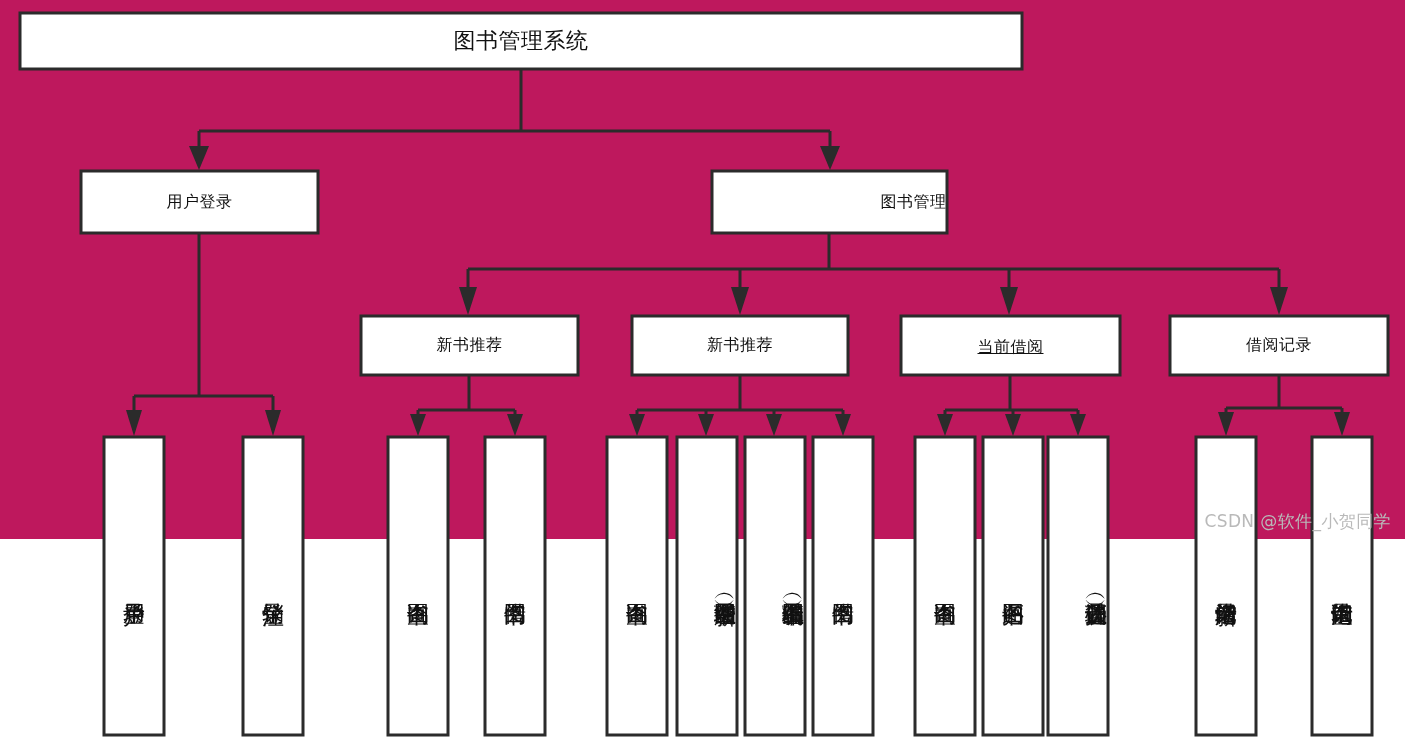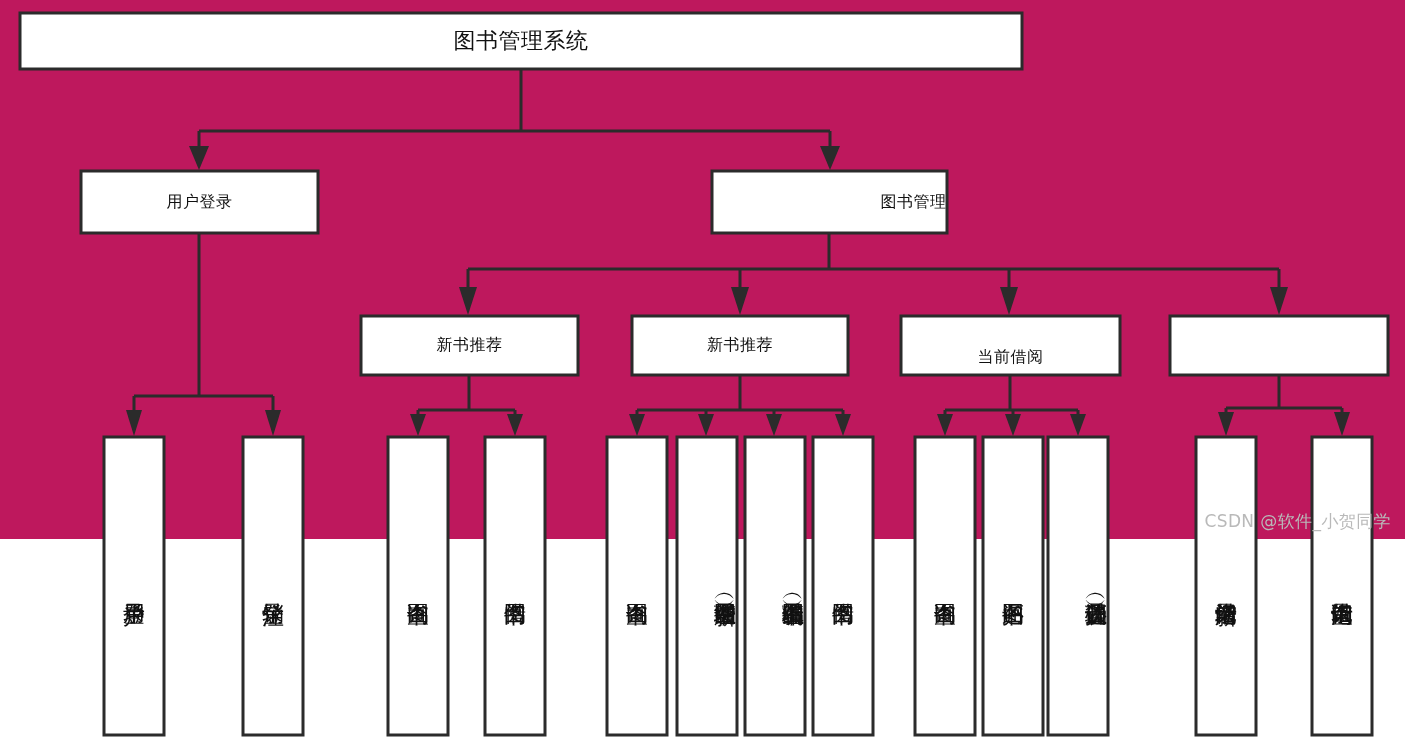--- a/index.html
+++ b/index.html
@@ -194,21 +194,22 @@
     <rect class="node-rect-leaf" x="1312" y="437" width="60" height="298"></rect>
   </svg>
 
   <div class="node-label title-label" style="left:20px; top:13px; width:1002px; height:56px;">图书管理系统</div>
 
   <div class="node-label" style="left:81px; top:171px; width:237px; height:62px;">用户登录</div>
   <div class="node-label" style="left:752px; top:171px; width:235px; height:62px;margin-left:44px;">图书管理</div>
 
   <div class="node-label" style="left:361px; top:316px; width:217px; height:59px;">新书推荐</div>
   <div class="node-label" style="left:632px; top:316px; width:216px; height:59px;">新书推荐</div>
-  <div class="node-label" style="left:901px; top:328px; width:219px; height:59px;">当前借阅</div>
+  <div class="node-label" style="left:901px; top:318px; width:219px; height:59px;text-decoration:underline;">当前借阅</div>
+  <div class="node-label" style="left:1170px; top:316px; width:218px; height:59px;">借阅记录</div>
 
   <div class="leaf-label" style="left:104px; top:437px; width:60px; height:298px; align-items:center;">用户登录</div>
   <div class="leaf-label" style="left:243px; top:437px; width:60px; height:298px; align-items:center;">注销登录</div>
   <div class="leaf-label" style="left:388px; top:437px; width:60px; height:298px; align-items:center;">查询图书</div>
   <div class="leaf-label" style="left:485px; top:437px; width:60px; height:298px; align-items:center;">借阅图书</div>
   <div class="leaf-label" style="left:607px; top:437px; width:60px; height:298px; align-items:center;">查询图书</div>
   <div class="leaf-label" style="left:677px; top:441px; width:60px; height:290px; align-items:flex-start;">新增图书（管理员）</div>
   <div class="leaf-label" style="left:745px; top:441px; width:60px; height:290px; align-items:flex-start;">编辑图书（管理员）</div>
   <div class="leaf-label" style="left:813px; top:437px; width:60px; height:298px; align-items:center;">借阅图书</div>
   <div class="leaf-label" style="left:915px; top:437px; width:60px; height:298px; align-items:center;">查询图书</div>

